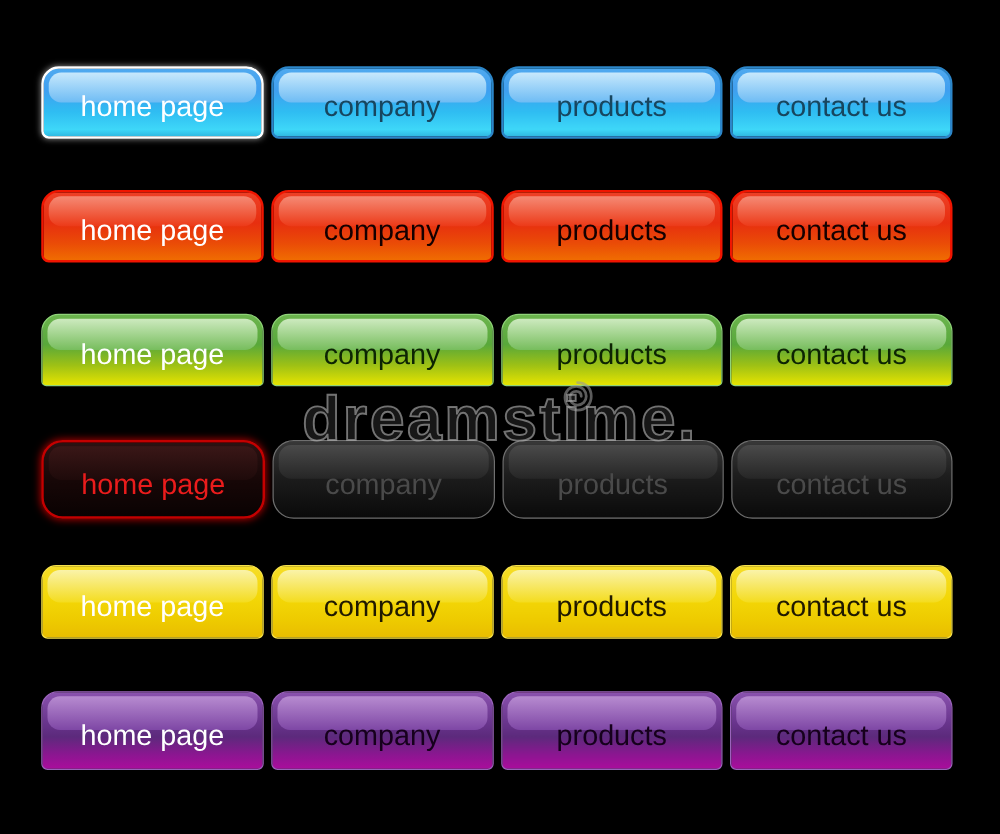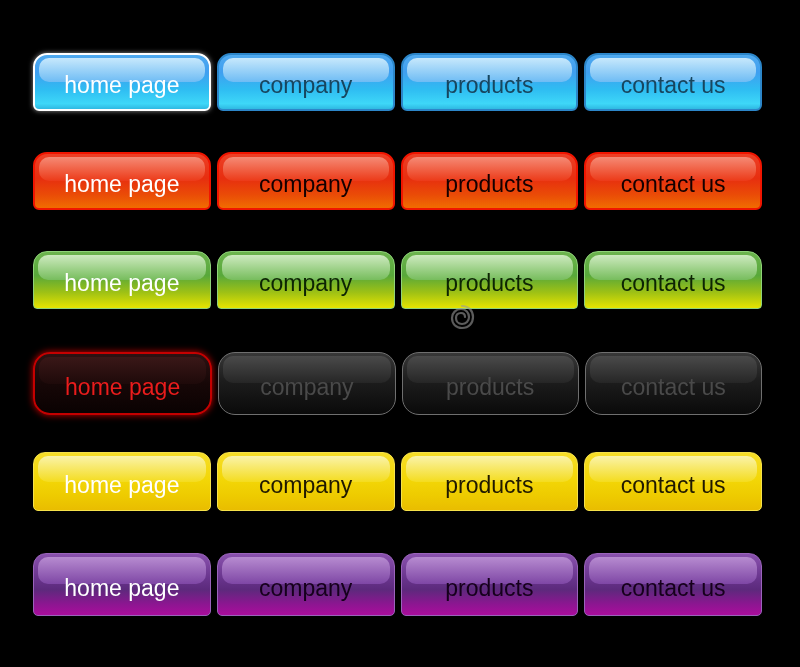--- a/index.html
+++ b/index.html
@@ -110,20 +110,21 @@
   }
 </style>
 </head>
 <body>
 
 <div class="sheet">
 
   <svg class="spiral" width="30" height="30" viewBox="0 0 30 30">
     <path d="M16 4 C 23 4 27 9 27 15 C 27 21 23 26 16 26 C 10 26 6 22 6 16 C 6 11 10 7 15 7 C 20 7 23 11 23 15 C 23 19 20 22 16 22 C 12 22 10 19 10 16 C 10 13 12 11 15 11 C 17 11 19 12 19 15" fill="none" stroke="#9a9a9a" stroke-width="2.2" stroke-linecap="round"></path>
   </svg>
+  <div class="watermark">dreamstime.</div>
 
   <div class="rows">
 
     <div class="row row-blue">
       <a class="btn active">
           <span class="lbl">home page</span>
         </a>
       <a class="btn">
           <span class="lbl">company</span>
         </a>

